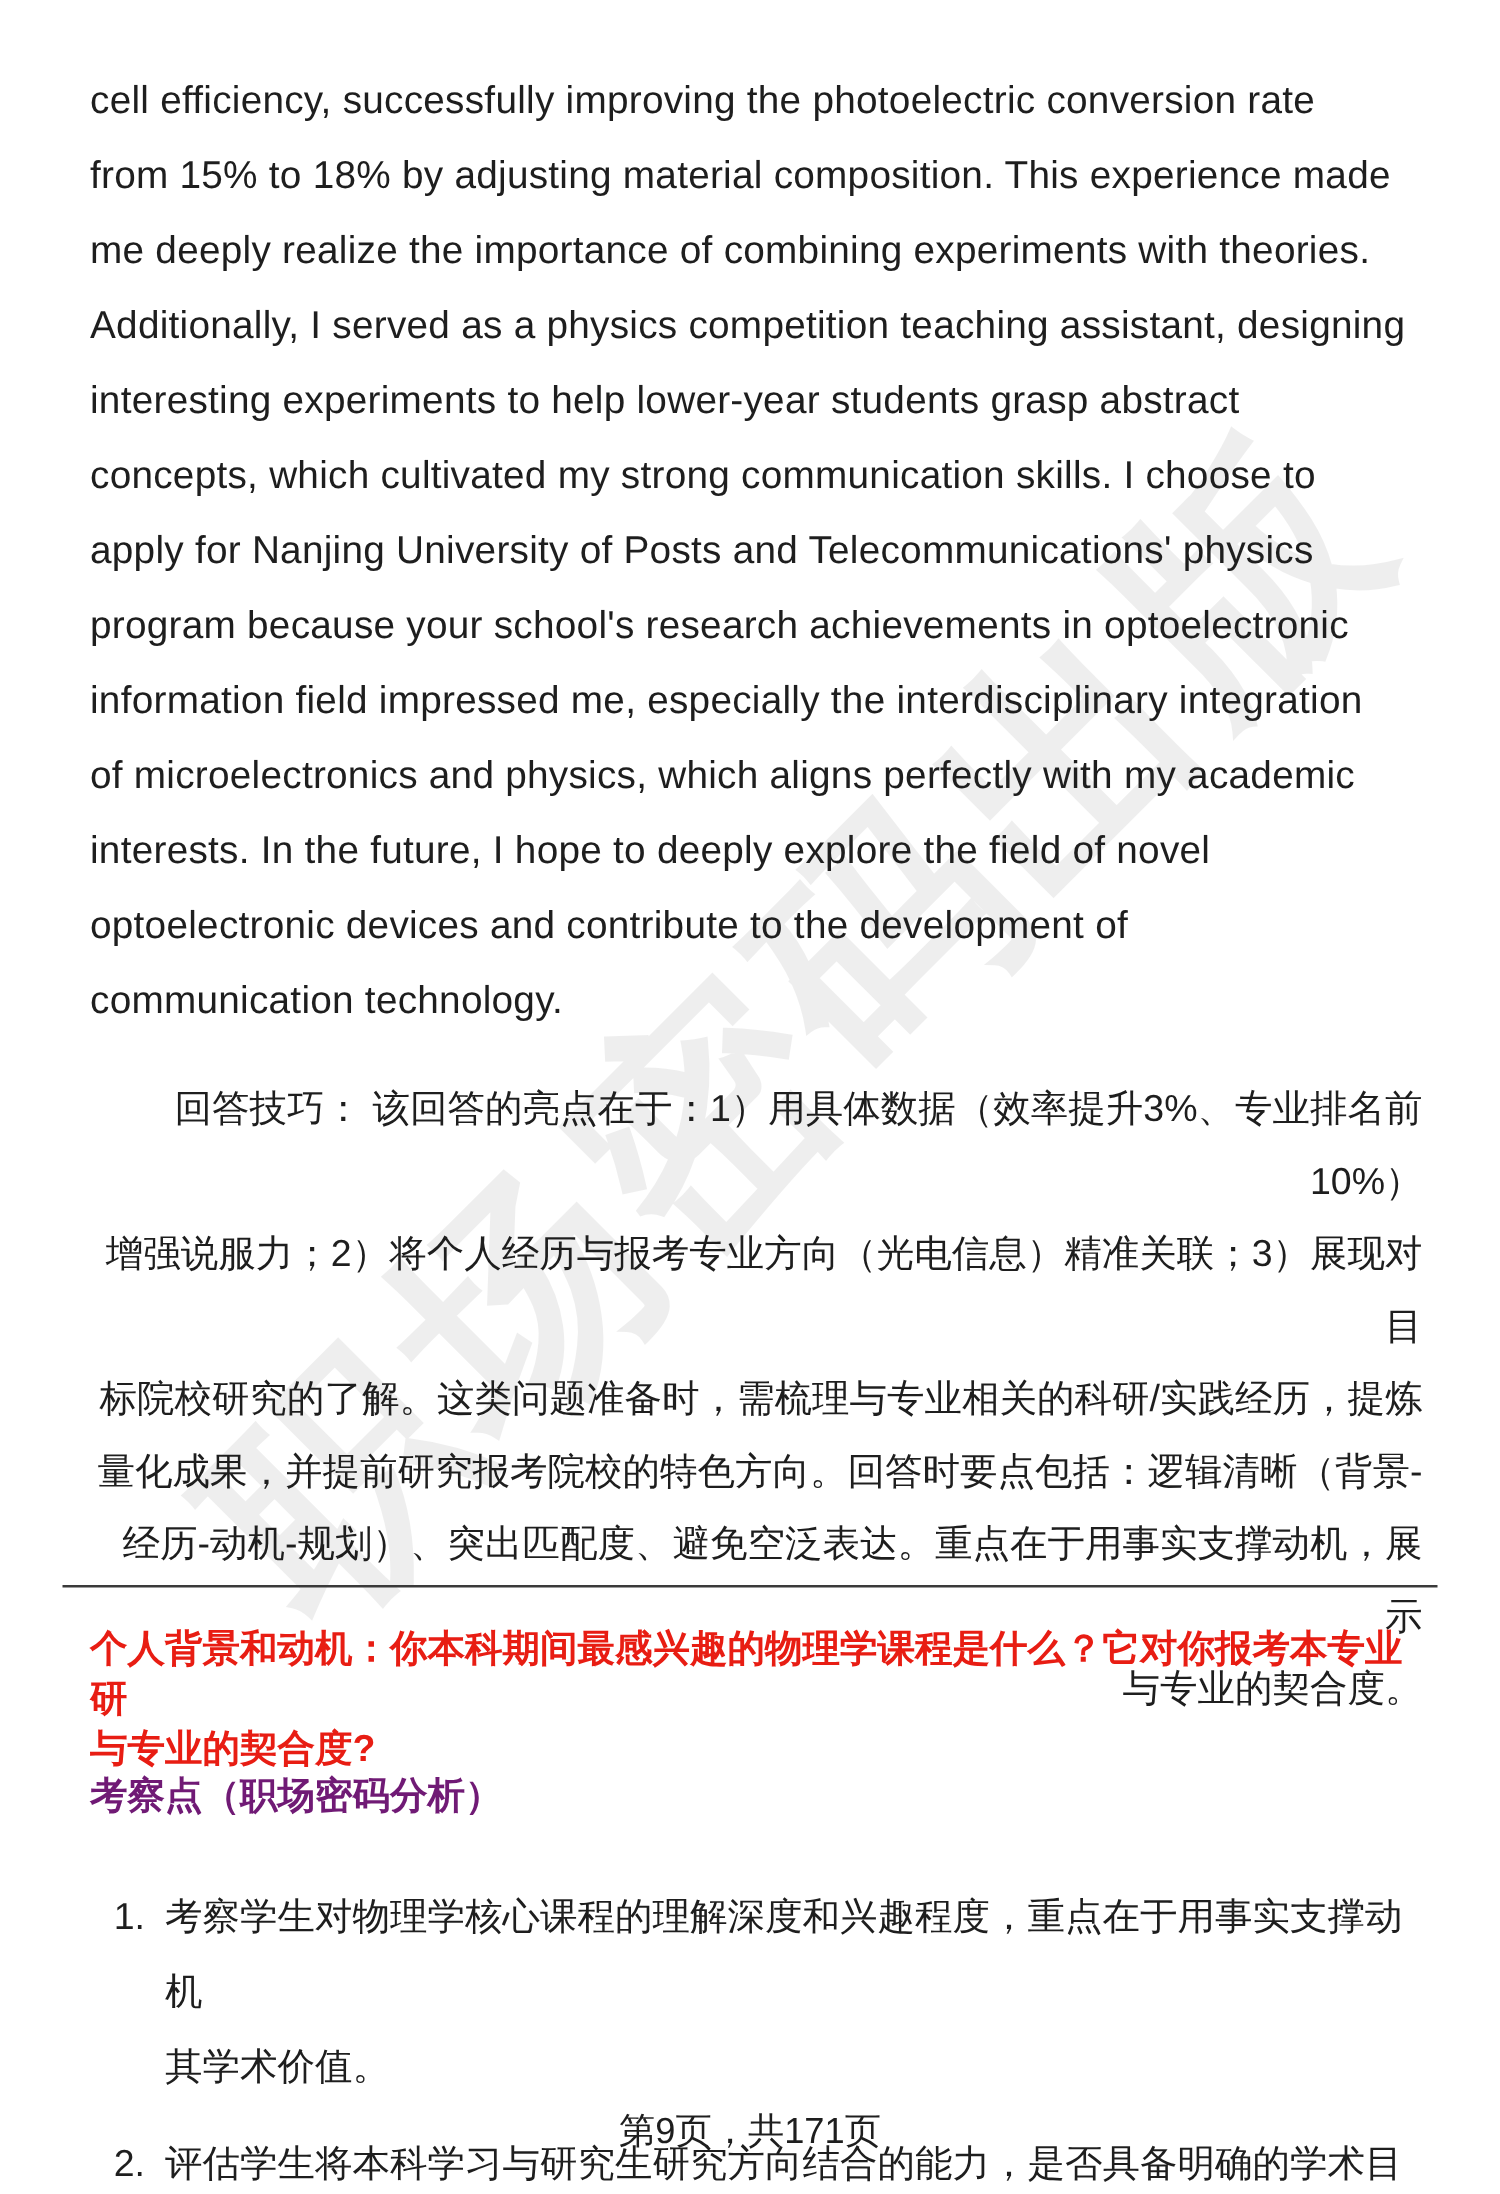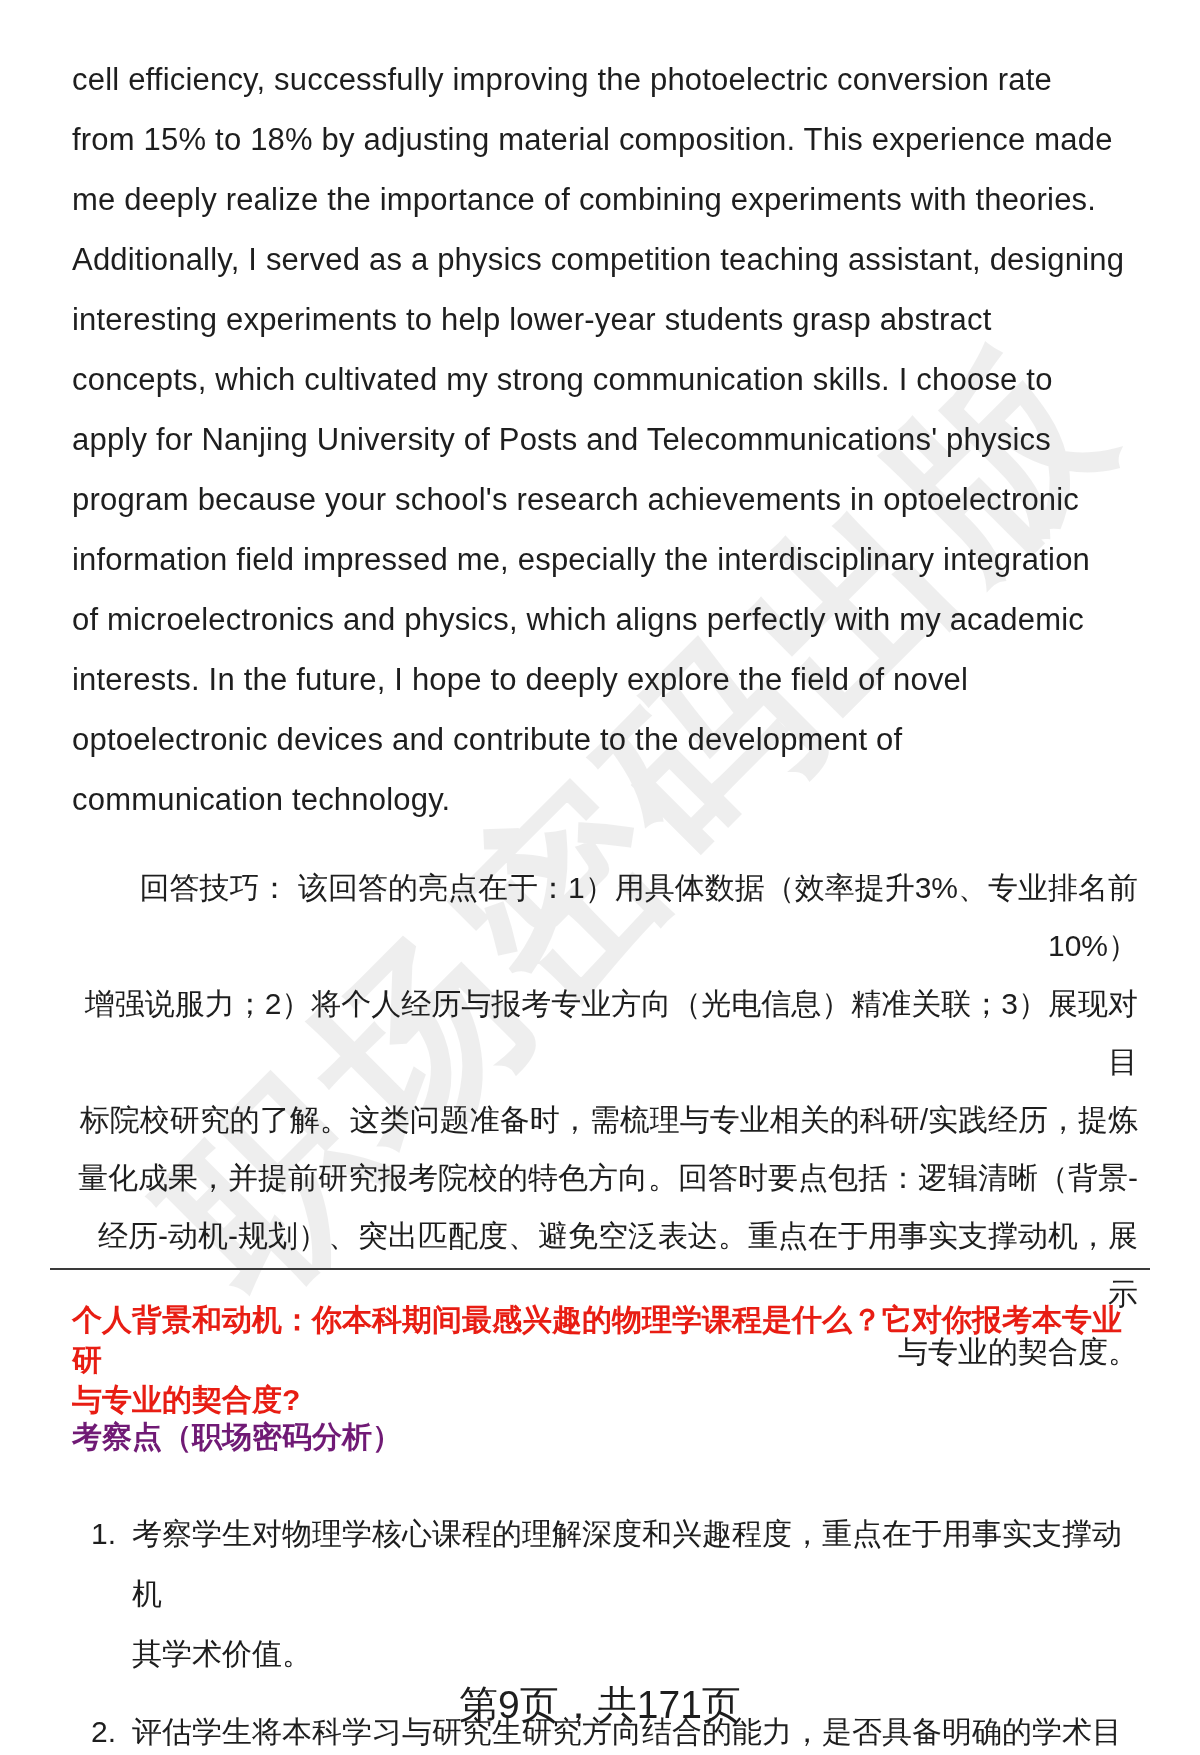--- a/index.html
+++ b/index.html
@@ -87,21 +87,21 @@
   }
   .list-item .item-text {
     flex: 1 1 auto;
     white-space: pre-line;
   }
   .page-footer {
     top: 1685px;
     left: 0;
     right: 0;
     text-align: center;
-    font-size: 39px;
+    font-size: 29px;
     line-height: 40px;
     color: #1e1e1e;
   }
 </style>
 </head>
 <body>
 
 <div class="watermark">职场密码出版</div>
 
 <div class="section essay-en">cell efficiency, successfully improving the photoelectric conversion rate

